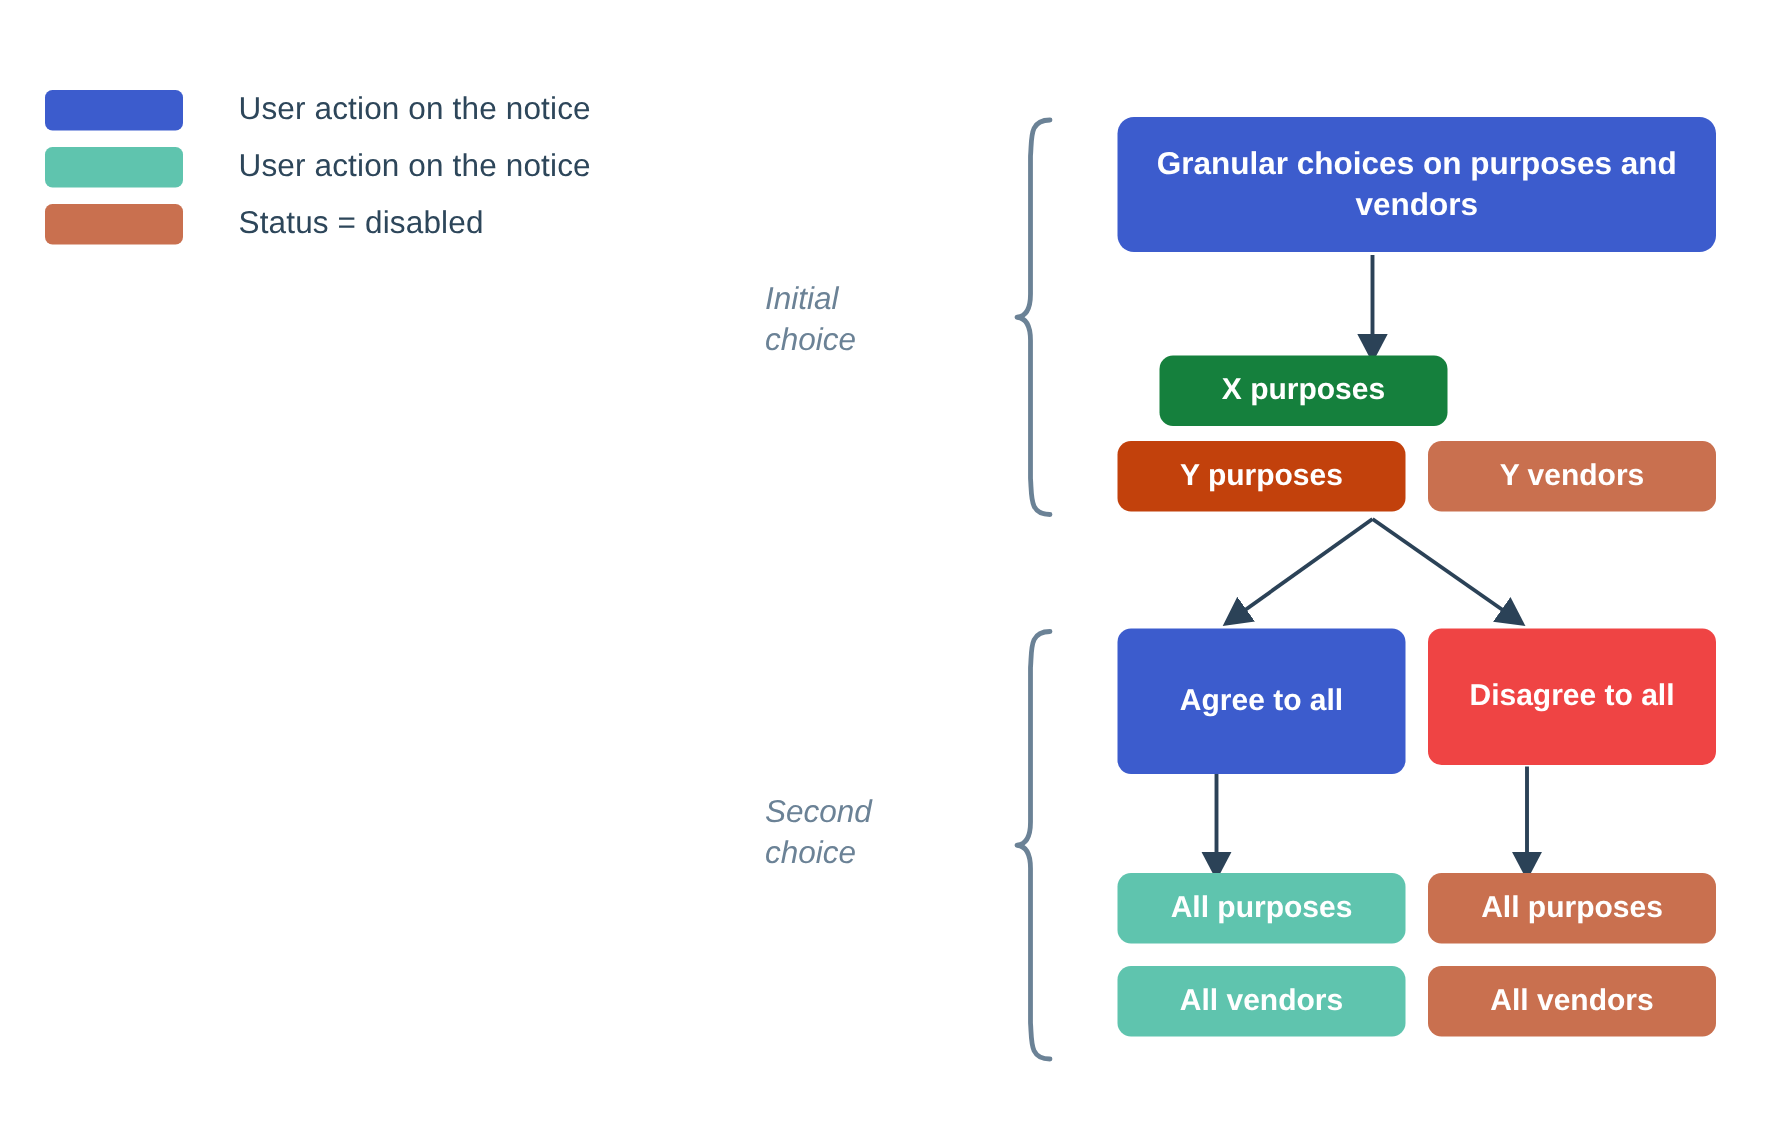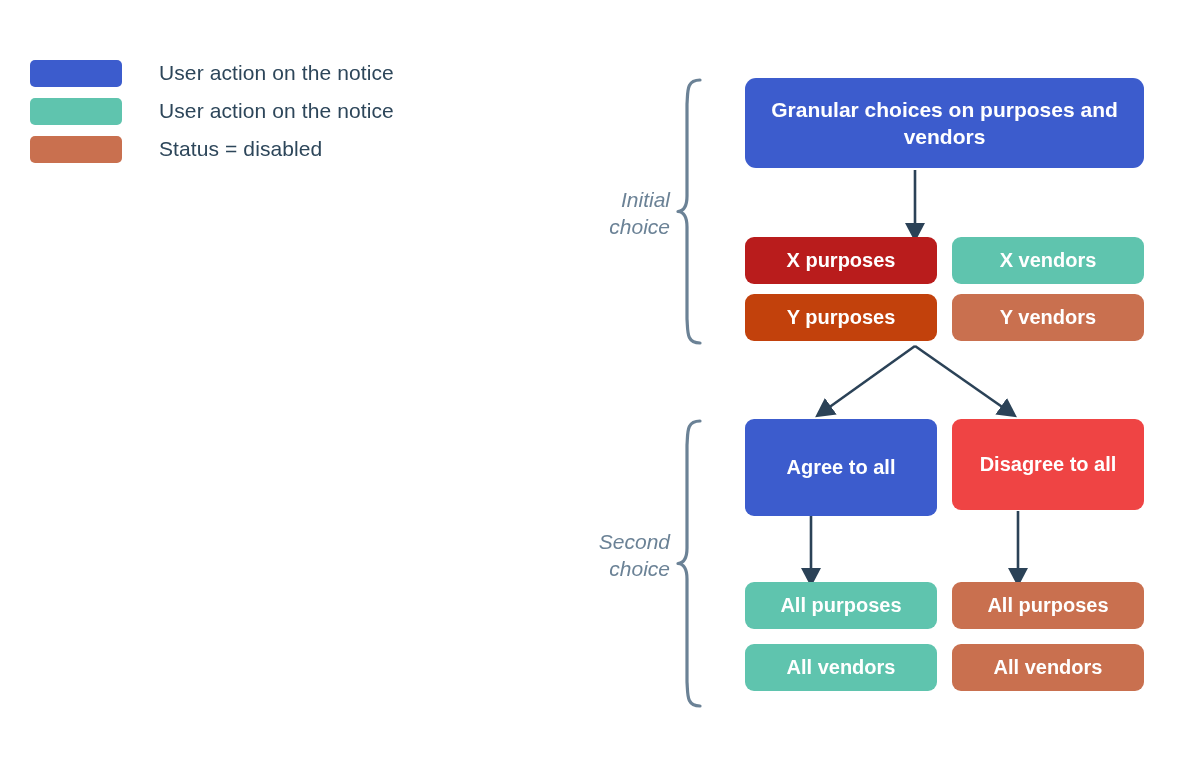--- a/index.html
+++ b/index.html
@@ -75,21 +75,21 @@
     font-size: 21px;
     line-height: 27px;
     border-radius: 11px;
   }
   .section-label {
     position: absolute;
     font-style: italic;
     font-size: 21px;
     line-height: 27px;
     color: #6b8296;
-    text-align: right;
+    text-align: left;
     white-space: pre-line;
   }
 
   .arrows {
     position: absolute;
     left: 0;
     top: 0;
     width: 1178px;
     height: 760px;
     pointer-events: none;
@@ -138,22 +138,21 @@
 
     <line x1="915" y1="346" x2="824" y2="411" stroke="#2b4257" stroke-width="2.6" marker-end="url(#arrowhead)"></line>
     <line x1="915" y1="346" x2="1008" y2="411" stroke="#2b4257" stroke-width="2.6" marker-end="url(#arrowhead)"></line>
 
     <line x1="811" y1="511" x2="811" y2="576" stroke="#2b4257" stroke-width="2.6" marker-end="url(#arrowhead)"></line>
     <line x1="1018" y1="511" x2="1018" y2="576" stroke="#2b4257" stroke-width="2.6" marker-end="url(#arrowhead)"></line>
   </svg>
 
   <div class="node big" style="left:716px; top:78px; width:399px; height:90px; background:#3c5ccd;">Granular choices on purposes and vendors</div>
 
-  <div class="node" style="left:716px; top:237px; width:192px; height:47px; background:#b91c1c;">X purposes</div>
-  <div class="node" style="left:923px; top:237px; width:192px; height:47px; background:#5fc4ae;">X vendors</div>
+  <div class="node" style="left:744px; top:237px; width:192px; height:47px; background:#15803d;">X purposes</div>
 
   <div class="node" style="left:716px; top:294px; width:192px; height:47px; background:#c2410c;">Y purposes</div>
   <div class="node" style="left:923px; top:294px; width:192px; height:47px; background:#c9704f;">Y vendors</div>
 
   <div class="node" style="left:716px; top:419px; width:192px; height:97px; background:#3c5ccd;">Agree to all</div>
   <div class="node" style="left:923px; top:419px; width:192px; height:91px; background:#ef4444;">Disagree to all</div>
 
   <div class="node" style="left:716px; top:582px; width:192px; height:47px; background:#5fc4ae;">All purposes</div>
   <div class="node" style="left:716px; top:644px; width:192px; height:47px; background:#5fc4ae;">All vendors</div>
 

